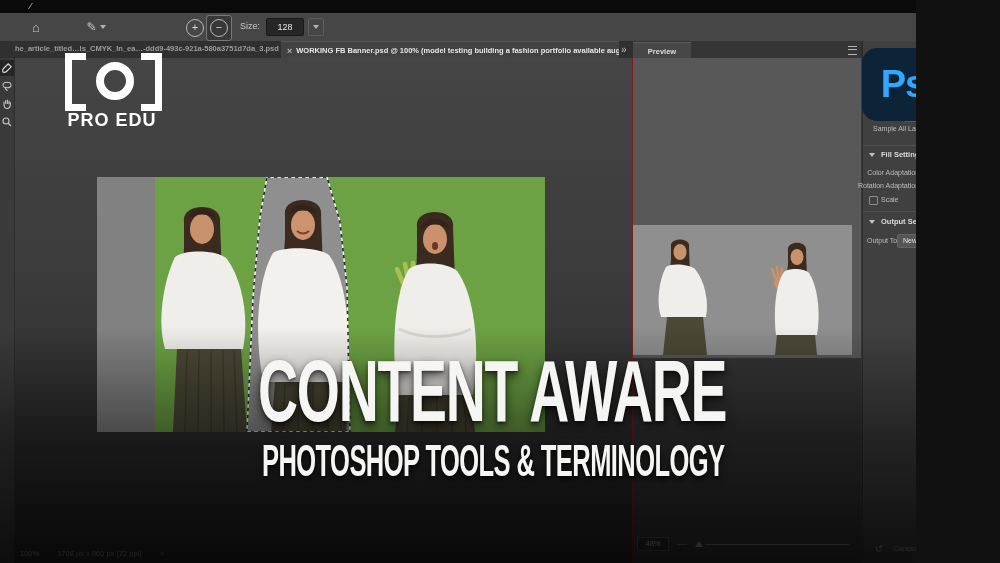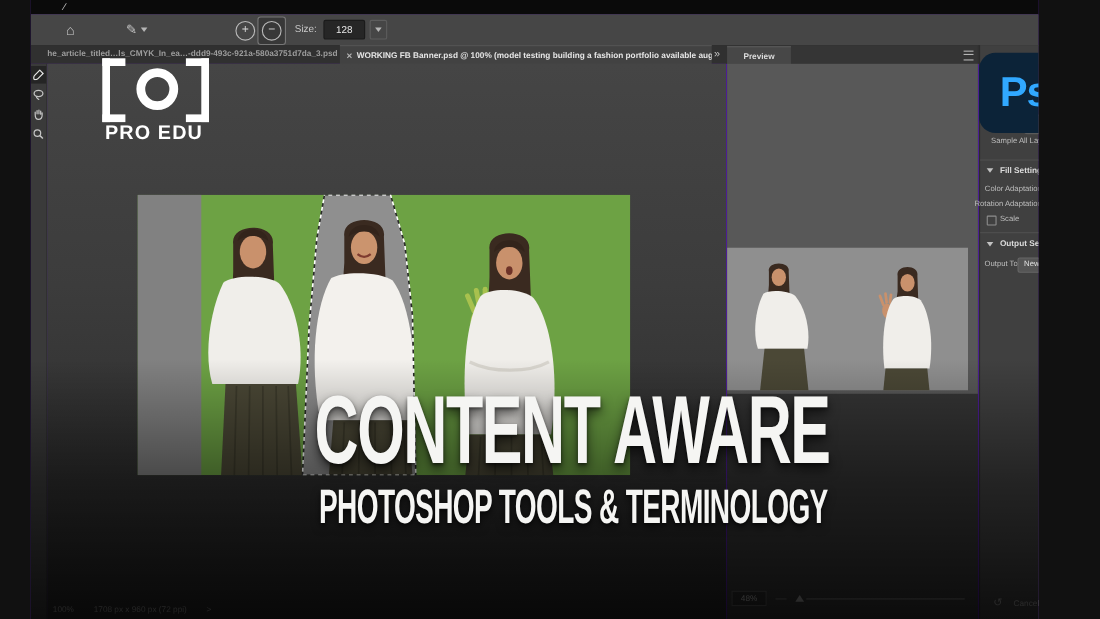--- a/index.html
+++ b/index.html
@@ -1,17 +1,17 @@
 <!DOCTYPE html>
 <html><head>
 <meta charset="utf-8">
 <style>
   html,body{margin:0;padding:0;background:#111;}
   #app{position:relative;width:916px;height:563px;overflow:hidden;
-       font-family:"Liberation Sans",sans-serif;background:#4c1d95;margin-left:28px;
+       font-family:"Liberation Sans",sans-serif;background:#7f1d1d;
        -webkit-font-smoothing:antialiased;}
   .abs{position:absolute;}
   
   #menu-strip{left:0;top:0;width:1000px;height:13px;background:#0a0a0a;}
   #menu-mark{left:30px;top:1px;color:#cfcfcf;font-size:9px;}
   
   #options-bar{left:0;top:13px;width:1000px;height:28px;background:#464646;
                border-bottom:1px solid #2e2e2e;}
   .opt-icon{position:absolute;top:0;height:28px;display:flex;align-items:center;
             justify-content:center;color:#c9c9c9;}

